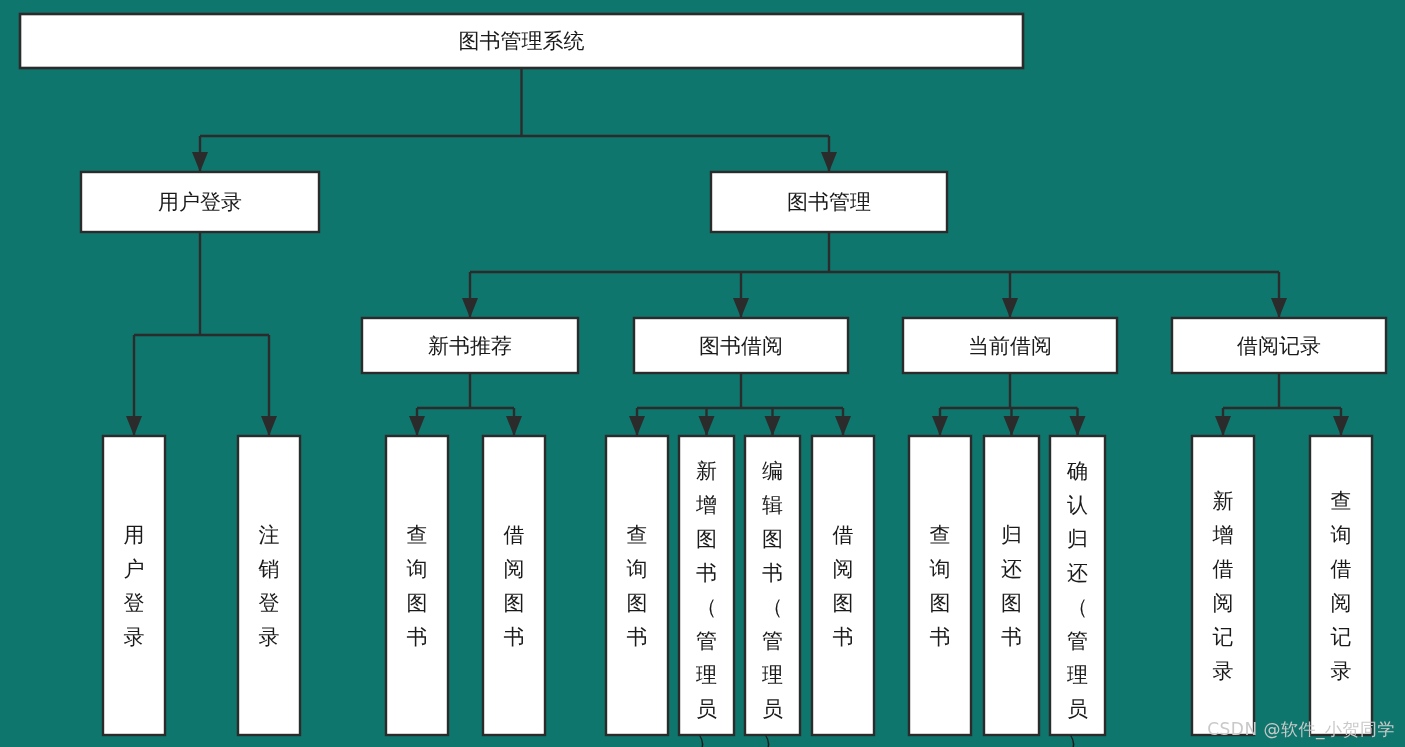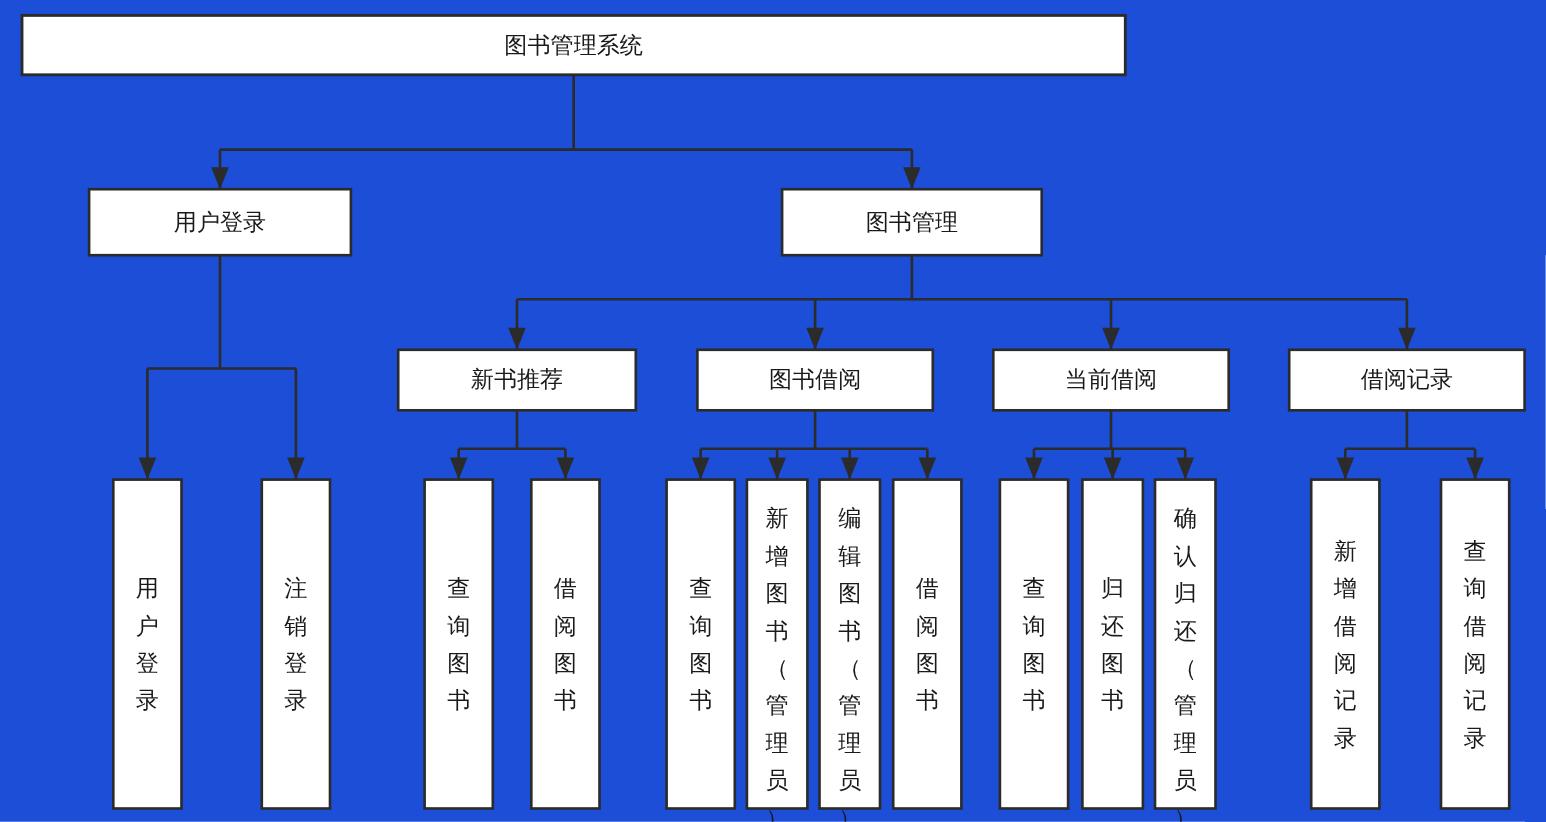--- a/index.html
+++ b/index.html
@@ -11,21 +11,21 @@
     width: 1405px;
     height: 747px;
     font-family: "DejaVu Sans", "Liberation Sans", sans-serif;
     overflow: hidden;
     position: relative;
   }
   #diagram-root {
     position: relative;
     width: 1405px;
     height: 747px;
-    background: #1d4ed8;
+    background: #0f766e;
     text-decoration: underline;
   }
   svg.diagram-canvas {
     position: absolute;
     left: 0;
     top: 0;
     width: 1405px;
     height: 747px;
     display: block;
   }
@@ -207,13 +207,14 @@
         <g>
           <rect x="1192" y="436" width="62" height="299" class="node-box"></rect>
           <text x="1223" y="507.98" class="node-label-v"><tspan x="1223" dy="0">新</tspan><tspan x="1223" dy="34">增</tspan><tspan x="1223" dy="34">借</tspan><tspan x="1223" dy="34">阅</tspan><tspan x="1223" dy="34">记</tspan><tspan x="1223" dy="34">录</tspan></text>
         </g>
         <g>
           <rect x="1310" y="436" width="62" height="299" class="node-box"></rect>
           <text x="1341" y="507.98" class="node-label-v"><tspan x="1341" dy="0">查</tspan><tspan x="1341" dy="34">询</tspan><tspan x="1341" dy="34">借</tspan><tspan x="1341" dy="34">阅</tspan><tspan x="1341" dy="34">记</tspan><tspan x="1341" dy="34">录</tspan></text>
         </g>
       </g>
   </svg>
+  <div class="watermark-text">CSDN @软件_小贺同学</div>
 </div>
 
 </body></html>

